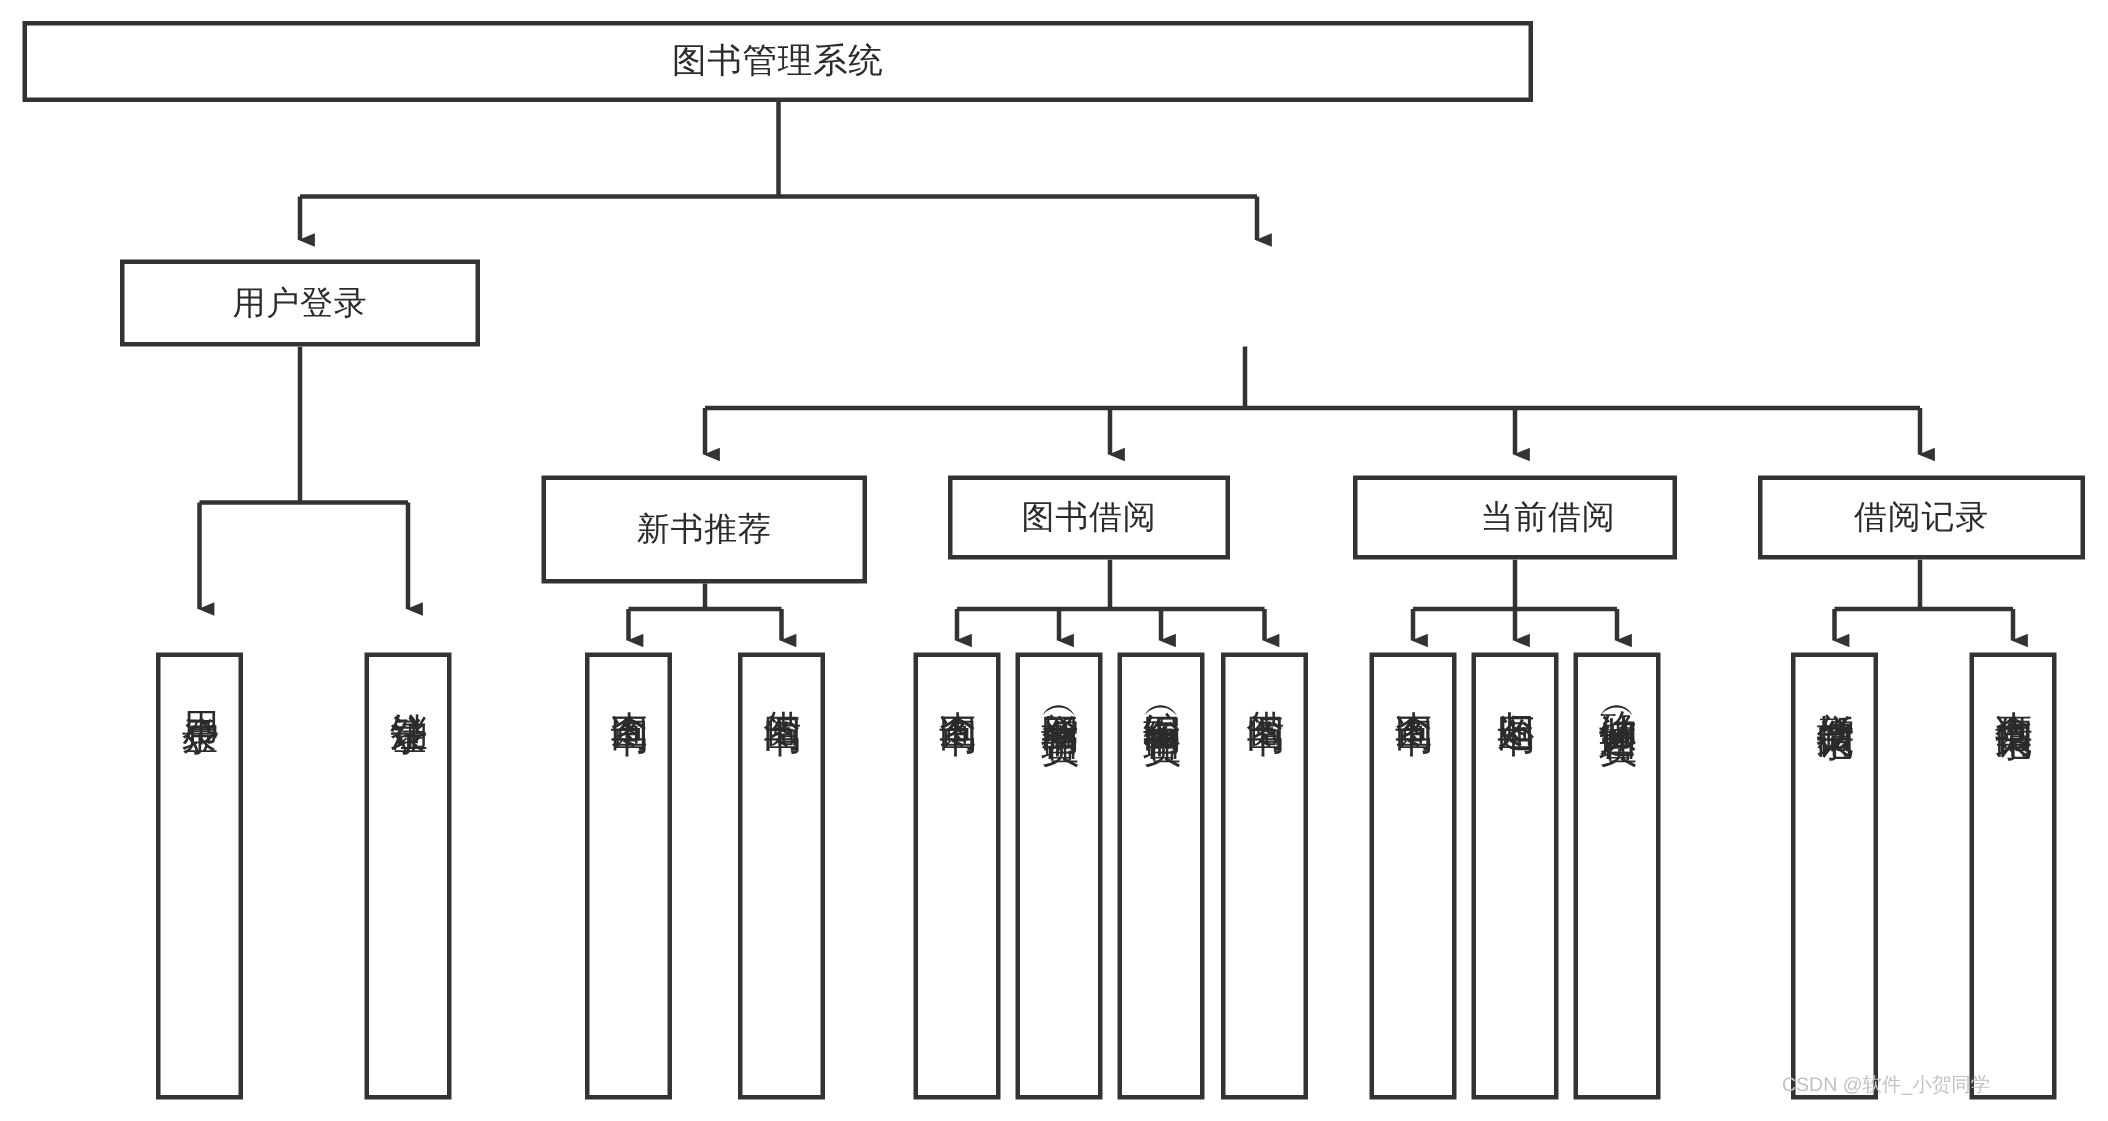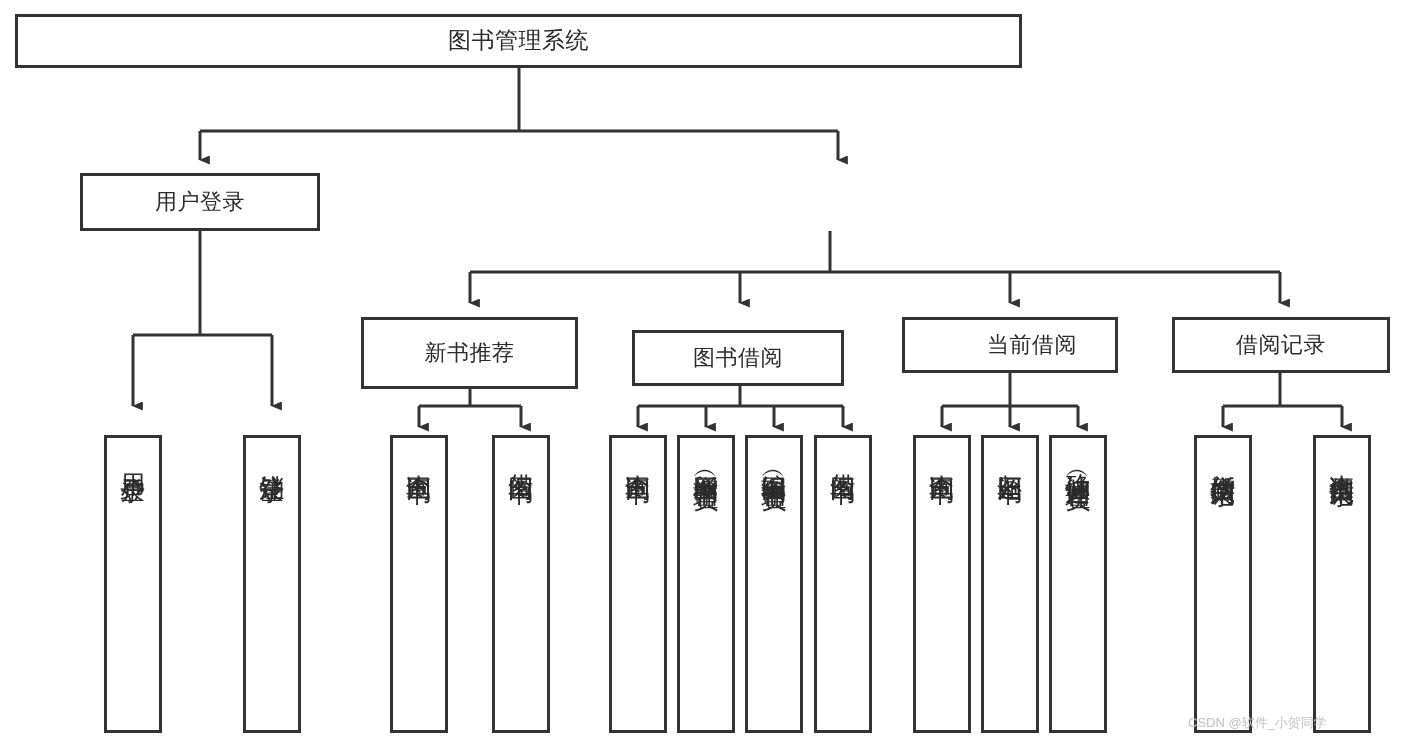--- a/index.html
+++ b/index.html
@@ -127,21 +127,21 @@
     <span class="node-label">图书管理系统</span>
   </div>
 
   <div class="node h" style="left:80px;top:173px;width:240px;height:58px;">
     <span class="node-label">用户登录</span>
   </div>
 
   <div class="node h" style="left:361px;top:317px;width:217px;height:72px;">
     <span class="node-label">新书推荐</span>
   </div>
-  <div class="node h" style="left:632px;top:330px;width:212px;height:56px;">
+  <div class="node h" style="left:632px;top:317px;width:188px;height:56px;">
     <span class="node-label">图书借阅</span>
   </div>
   <div class="node h" style="left:902px;top:317px;width:216px;height:56px;padding-left:44px;">
     <span class="node-label">当前借阅</span>
   </div>
   <div class="node h" style="left:1172px;top:317px;width:218px;height:56px;justify-content:center;">
     <span class="node-label">借阅记录</span>
   </div>
 
   <div class="node v" style="left:104px;top:435px;width:58px;height:298px;">

